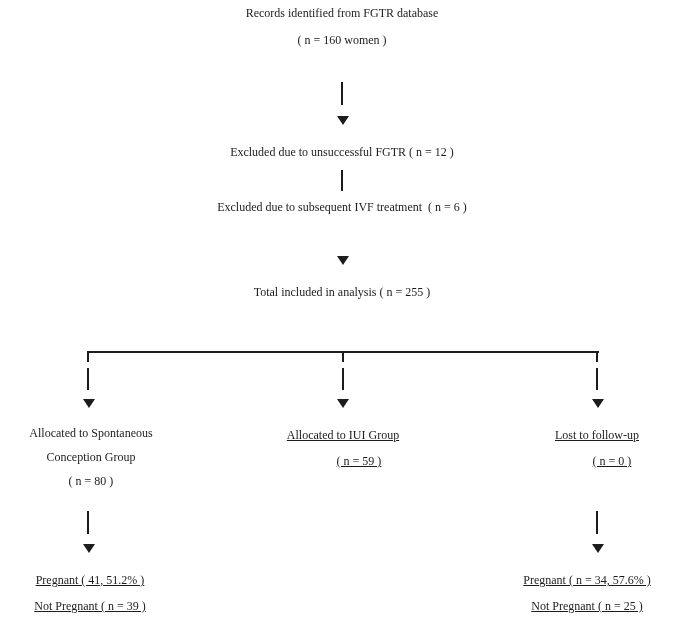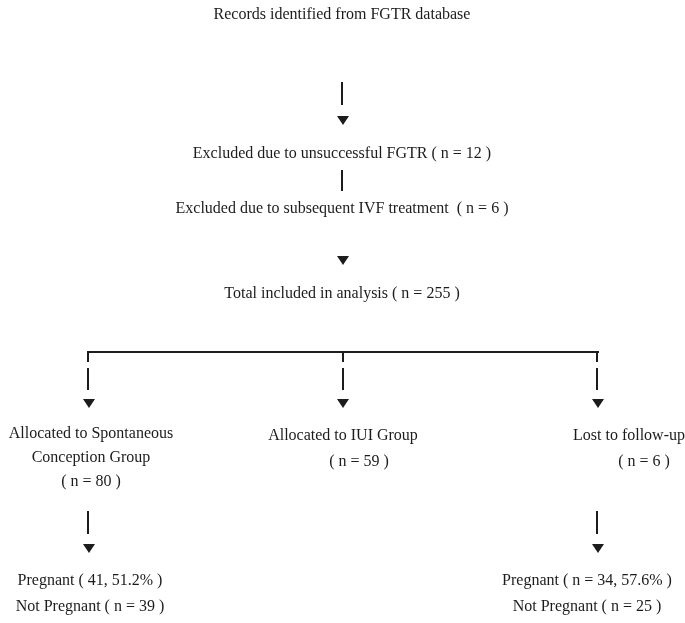--- a/index.html
+++ b/index.html
@@ -5,33 +5,33 @@
   :root{
     --ink:#1c1c1c;
     --bg:#ffffff;
   }
   html,body{margin:0;padding:0;background:var(--bg);}
   .canvas{
     position:relative;
     width:685px;height:623px;
     background:var(--bg);
     font-family:"Liberation Serif","DejaVu Serif",serif;
-    font-size:16px;
+    font-size:12px;
     color:var(--ink);
     overflow:hidden;
   }
   .txt{
     position:absolute;
     transform:translateX(-50%);
     text-align:center;
   }
   .txt div{white-space:pre;}
   .lh27 div{line-height:27px;}
   .lh24 div{line-height:24px;}
-  .lh26 div{line-height:26px;}
+  .lh26 div{line-height:26px;text-decoration:underline;}
   .vline{
     position:absolute;
     width:2px;
     background:var(--ink);
   }
   .hline{
     position:absolute;
     height:2px;
     background:var(--ink);
   }
@@ -45,20 +45,21 @@
   .off16{position:relative;left:16px;}
   .off15{position:relative;left:15px;}
 </style>
 </head>
 <body>
 
 <div class="canvas">
 
   <div class="txt lh27" style="left:342px;top:0;">
     <div>Records identified from FGTR database</div>
+    <div>( n = 160 women )</div>
   </div>
 
   <div class="vline" style="left:341px;top:82px;height:23px;"></div>
   <div class="arrowhead" style="left:337px;top:116px;"></div>
 
   <div class="txt lh27" style="left:342px;top:139px;">
     <div>Excluded due to unsuccessful FGTR ( n = 12 )</div>
   </div>
 
   <div class="vline" style="left:341px;top:170px;height:21px;"></div>
@@ -91,23 +92,23 @@
     <div>Allocated to Spontaneous</div>
     <div>Conception Group</div>
     <div>( n = 80 )</div>
   </div>
 
   <div class="txt lh26" style="left:343px;top:422px;">
     <div>Allocated to IUI Group</div>
     <div class="off16">( n = 59 )</div>
   </div>
 
-  <div class="txt lh26" style="left:597px;top:422px;margin-left:32px;">
+  <div class="txt lh26" style="left:597px;top:422px;">
     <div>Lost to follow-up</div>
-    <div class="off15">( n = 6 )</div>
+    <div class="off15">( n = 0 )</div>
   </div>
 
   <div class="vline" style="left:87px;top:511px;height:23px;"></div>
   <div class="arrowhead" style="left:83px;top:544px;"></div>
 
   <div class="vline" style="left:596px;top:511px;height:23px;"></div>
   <div class="arrowhead" style="left:592px;top:544px;"></div>
 
   <div class="txt lh26" style="left:90px;top:567px;">
     <div>Pregnant ( 41, 51.2% )</div>

